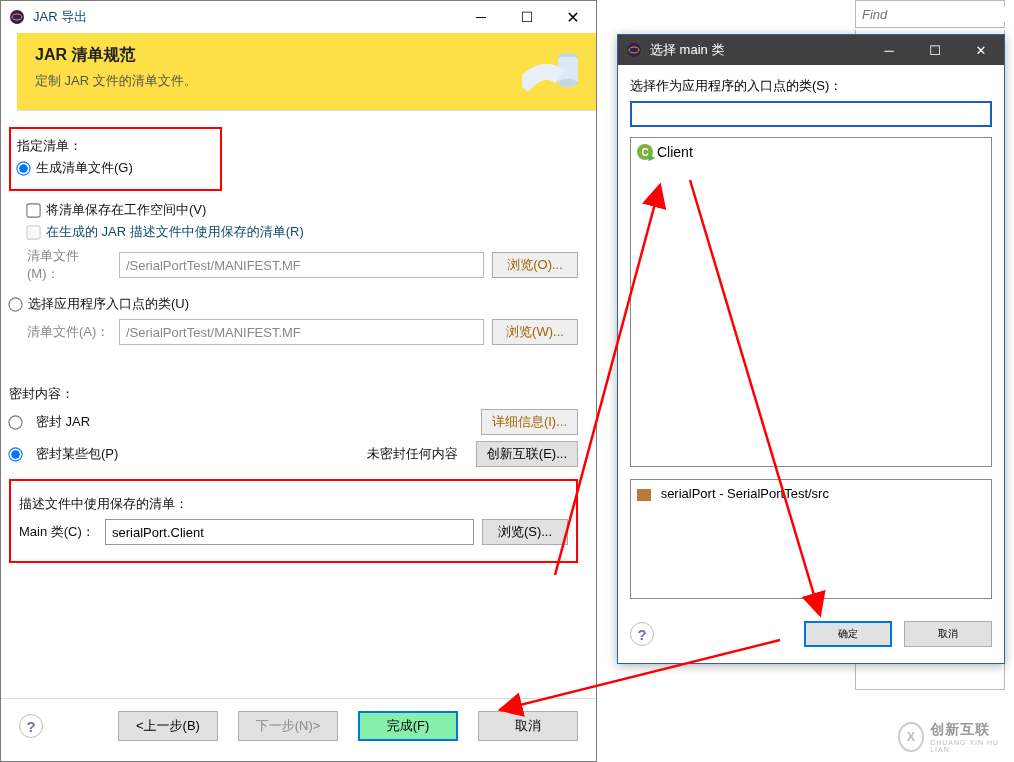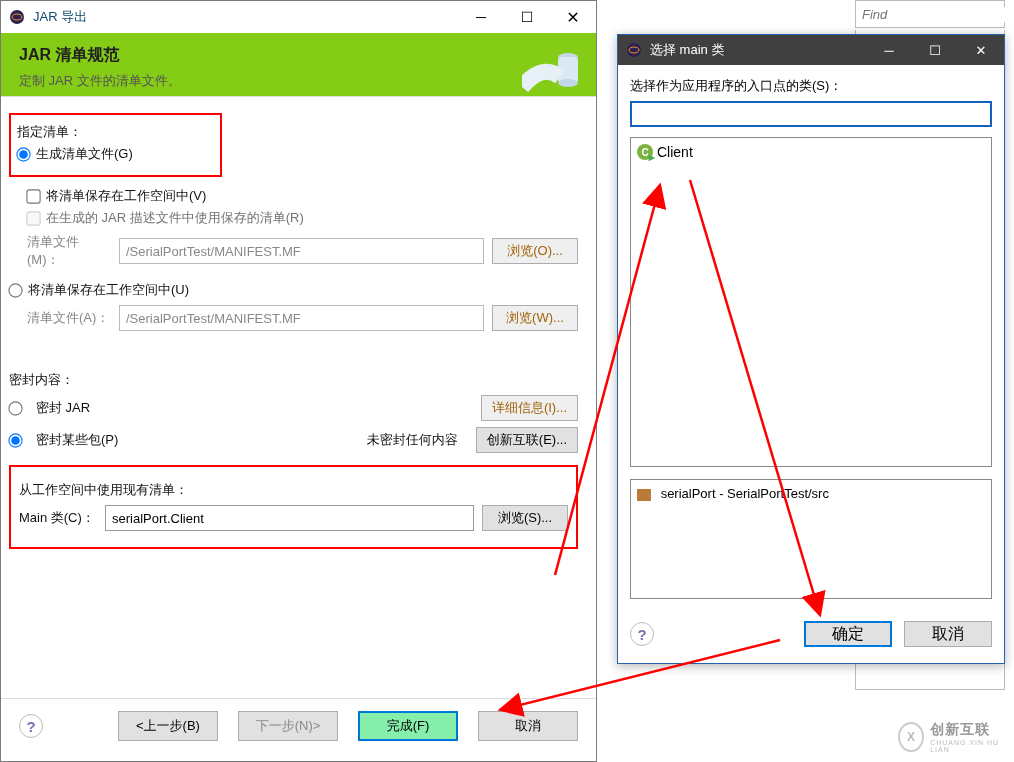--- a/index.html
+++ b/index.html
@@ -5,33 +5,33 @@
 * { box-sizing: border-box; font-family: "Microsoft YaHei", "Segoe UI", Arial, sans-serif; }
 body { margin: 0; width: 1014px; height: 762px; background: #fff; position: relative; overflow: hidden; }
 
 .main-dialog { position: absolute; left: 0; top: 0; width: 597px; height: 762px; border: 1px solid #7a7a7a; background: #fff; display: flex; flex-direction: column; }
 .titlebar { height: 32px; display: flex; align-items: center; background: #fff; border-bottom: 0px; }
 .titlebar .icon { width: 16px; height: 16px; margin: 0 8px; }
 .titlebar .title { flex: 1; font-size: 13px; color: #0c4a6e; }
 .titlebar .wbtn { width: 46px; height: 30px; display: flex; align-items: center; justify-content: center; color: #000; font-size: 14px; }
 .titlebar .wbtn.close { font-size: 16px; }
 
-.header { padding: 12px 18px 6px 18px; background: #84cc16; position: relative; border-bottom: 1px solid #ddd; }
+.header { padding: 12px 18px 20px 18px; background: #fde047; position: relative; border-bottom: 1px solid #ddd; margin-left: 16px; }
 .header .h1 { font-size: 16px; font-weight: bold; color: #202020; margin-bottom: 6px; }
 .header .h2 { font-size: 13px; color: #555; }
 .header .jar-img { position: absolute; right: 10px; top: 10px; width: 64px; height: 64px; }
 
 .body { flex: 1; padding: 16px 18px 10px 8px; font-size: 13px; color: #111; }
 
 .redbox1 { border: 2px solid #ff0000; padding: 4px 6px 8px 6px; margin-bottom: 10px; width: 213px; }
 .row { display: flex; align-items: center; margin: 4px 0; }
 .indent1 { padding-left: 18px; }
 
 input[type=radio], input[type=checkbox] { margin: 0 6px 0 0; transform: scale(1.1); }
-label.disabled { color: #737373; }
+label.disabled { color: #0c4a6e; }
 
 .field-row { display: flex; align-items: center; gap: 8px; margin: 6px 0; }
 .field-label { width: 84px; }
 .field-label.disabled { color: #888; }
 .text-input { flex: 1; height: 26px; border: 1px solid #999; padding: 2px 6px; font-size: 13px; background: #fff; }
 .text-input.disabled { background: #fff; color: #888; border-color: #bbb; }
 .btn { height: 26px; min-width: 86px; border: 1px solid #adadad; background: #e1e1e1; font-size: 13px; padding: 0 10px; }
 .btn.disabled { color: #a16207; background: #efefef; }
 
 .section-gap { height: 30px; }
@@ -55,21 +55,21 @@
 .d2-body { padding: 12px 12px; flex: 1; display: flex; flex-direction: column; font-size: 13px; }
 .d2-search { height: 26px; border: 2px solid #165fbb; width: 100%; margin: 6px 0 10px 0; padding: 2px 6px; }
 .d2-list { border: 1px solid #888; flex: 1; margin-bottom: 12px; padding: 6px; }
 .d2-item { display: flex; align-items: center; gap: 4px; font-size: 14px; }
 .class-icon { width:16px; height:16px; border-radius:50%; background:#7cb342; display:inline-flex; align-items:center; justify-content:center; color:#fff; font-size:10px; font-weight:bold; position:relative;}
 .class-icon::after { content:"▶"; color:#4caf50; font-size:8px; position:absolute; right:-2px; bottom:-2px; }
 .d2-pkg { border: 1px solid #888; height: 120px; padding: 6px; }
 .pkg-icon { display:inline-block; width:14px; height:12px; background:#b97a3a; margin-right:6px; vertical-align:middle; }
 
 .d2-footer { padding: 10px 12px 16px 12px; display: flex; align-items: center; }
-.sbtn { height: 26px; min-width: 88px; border: 1px solid #adadad; background: #e1e1e1; font-size: 16px; margin-left: 12px; }
+.sbtn { height: 26px; min-width: 88px; border: 1px solid #adadad; background: #e1e1e1; font-size: 10px; margin-left: 12px; }
 .sbtn.primary { border: 2px solid #0078d7; }
 
 
 .findbar { position: absolute; left: 855px; top: 0; width: 150px; height: 28px; border: 1px solid #bbb; display: flex; align-items: center; background: #fff; }
 .findbar input { border: none; flex: 1; padding: 0 6px; font-style: italic; color: #888; outline: none; font-size: 13px; }
 
 
 .right-panel-border { position: absolute; left: 855px; top: 30px; width: 150px; height: 660px; border-left: 1px solid #bbb; border-bottom: 1px solid #bbb; border-right: 1px solid #bbb; }
 .logo { position: absolute; right: 6px; bottom: 6px; width: 110px; height: 38px; display: flex; align-items: center; gap: 6px; color: #999; }
 .logo .circ { width: 30px; height: 30px; border: 2px solid #ccc; border-radius: 50%; display:flex; align-items:center; justify-content:center; font-weight:bold; color:#bbb; font-size:12px;}
@@ -129,21 +129,21 @@
       <label class="disabled">在生成的 JAR 描述文件中使用保存的清单(R)</label>
     </div>
     <div class="field-row indent1">
       <span class="field-label disabled">清单文件(M)：</span>
       <input class="text-input disabled" disabled="" value="/SerialPortTest/MANIFEST.MF" style="">
       <button class="btn disabled" disabled="">浏览(O)...</button>
     </div>
 
     <div class="row" style="margin-top:12px;">
       <input type="radio" style="">
-      <label>将清单保存在工作空间中(U)</label>
+      <label>选择应用程序入口点的类(U)</label>
     </div>
     <div class="field-row indent1">
       <span class="field-label disabled">清单文件(A)：</span>
       <input class="text-input disabled" disabled="" value="/SerialPortTest/MANIFEST.MF" style="">
       <button class="btn disabled" disabled="">浏览(W)...</button>
     </div>
 
     <div class="section-gap"></div>
 
     <div class="row">密封内容：</div>
@@ -153,21 +153,21 @@
       <button class="btn disabled" disabled="">详细信息(I)...</button>
     </div>
     <div class="field-row">
       <input type="radio" checked="" style="">
       <label style="flex:1">密封某些包(P)</label>
       <span style="margin-right:10px;">未密封任何内容</span>
       <button class="btn">创新互联(E)...</button>
     </div>
 
     <div class="redbox2">
-      <div class="row">从工作空间中使用现有清单：</div>
+      <div class="row">描述文件中使用保存的清单：</div>
       <div class="field-row">
         <span class="field-label" style="width:78px">Main 类(C)：</span>
         <input class="text-input" value="serialPort.Client" style="">
         <button class="btn">浏览(S)...</button>
       </div>
     </div>
   </div>
 
   <div class="footer">
     <div class="help-icon">?</div>

